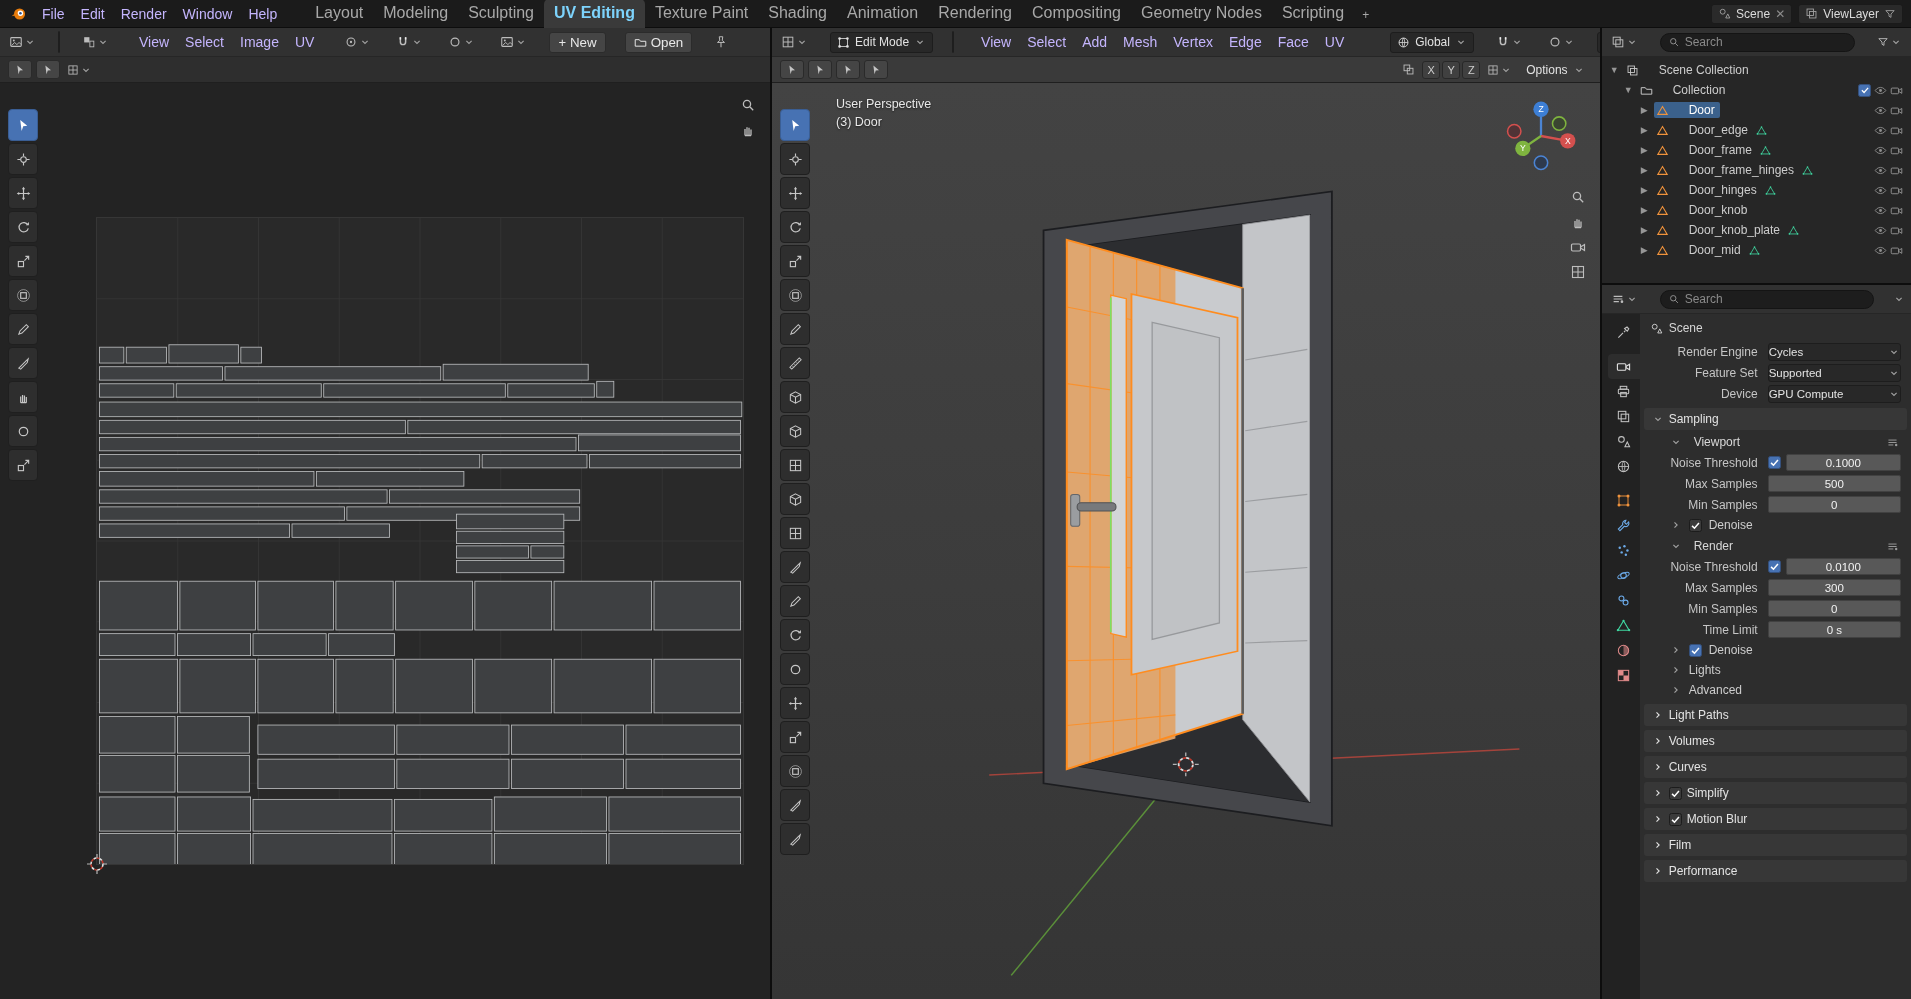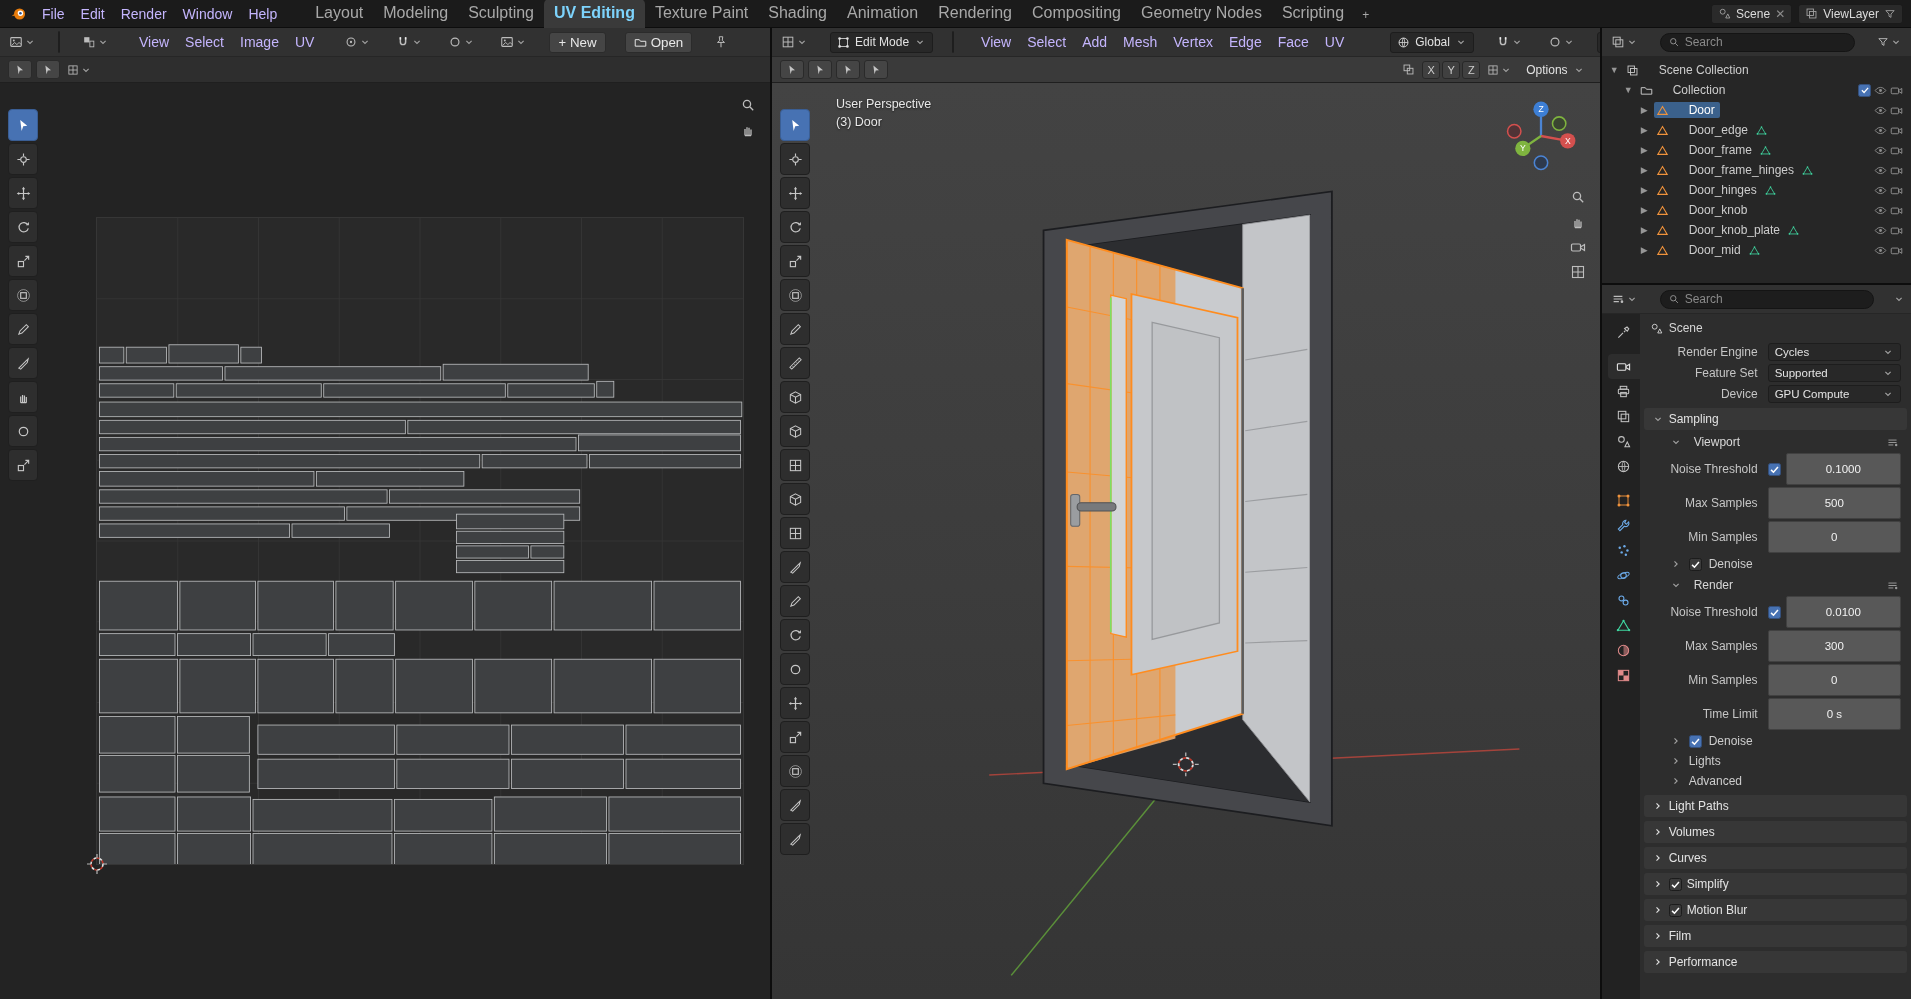--- a/index.html
+++ b/index.html
@@ -67,22 +67,22 @@
   #props-main { flex:1; display:flex; overflow:hidden; }
   #ptabs { width:38px; background:#222222; display:flex; flex-direction:column; align-items:center; padding-top:6px; }
   .ptab { width:32px; height:25px; display:flex; align-items:center; justify-content:center; border-radius:4px 0 0 4px; margin-left:6px; }
   .ptab.active { background:#2d2d2d; }
   .ptab-gap { height:9px; }
   #pcontent { flex:1; overflow:hidden; padding:4px 0 0; }
   .pbread { display:flex; align-items:center; gap:6px; padding:3px 10px 6px; color:#d6d6d6; }
   .prow { display:flex; align-items:center; padding:1px 10px 1px 4px; min-height:21px; }
   .plabel { width:124px; flex:none; text-align:right; padding-right:10px; color:#c5c5c5; }
   .pval { flex:1; display:flex; align-items:center; gap:5px; min-width:0; }
-  .pdrop { flex:1; display:flex; align-items:center; justify-content:space-between; background:#282828; border:1px solid #1d1d1d; border-radius:3px; height:18px; padding:0 6px; color:#e3e3e3; font-size:11.5px; }
-  .numf { flex:1; background:#585858; border:1px solid #414141; border-radius:2px; height:32px; display:flex; align-items:center; justify-content:center; color:#f2f2f2; font-size:11.5px; }
+  .pdrop { flex:1; display:flex; align-items:center; justify-content:space-between; background:#282828; border:1px solid #1d1d1d; border-radius:3px; height:18px; padding:0 0; color:#e3e3e3; font-size:11.5px; }
+  .numf { flex:1; background:#585858; border:1px solid #414141; border-radius:2px; height:17px; display:flex; align-items:center; justify-content:center; color:#f2f2f2; font-size:11.5px; }
   .cb { width:13px; height:13px; flex:none; border-radius:2.5px; background:#3b3b3b; border:1px solid #1c1c1c; display:inline-flex; align-items:center; justify-content:center; }
   .cb.checked { background:var(--accent); border-color:#34507c; }
   .cb svg { display:none; } .cb.checked svg { display:block; }
   .sect { margin:4px 4px 1px; background:#373737; border-radius:3px; height:22px; display:flex; align-items:center; gap:5px; padding:0 8px; color:#e3e3e3; }
   .subsect { display:flex; align-items:center; gap:12px; padding:4px 12px 3px 30px; color:#d8d8d8; }
   .subsub { display:flex; align-items:center; gap:7px; padding:2px 12px 2px 30px; height:20px; color:#cdcdcd; }
   .chev { color:#a2a2a2; display:flex; }
   .preset-ic { margin-left:auto; color:#9a9a9a; display:flex; }
 
   svg.ic { display:block; }

